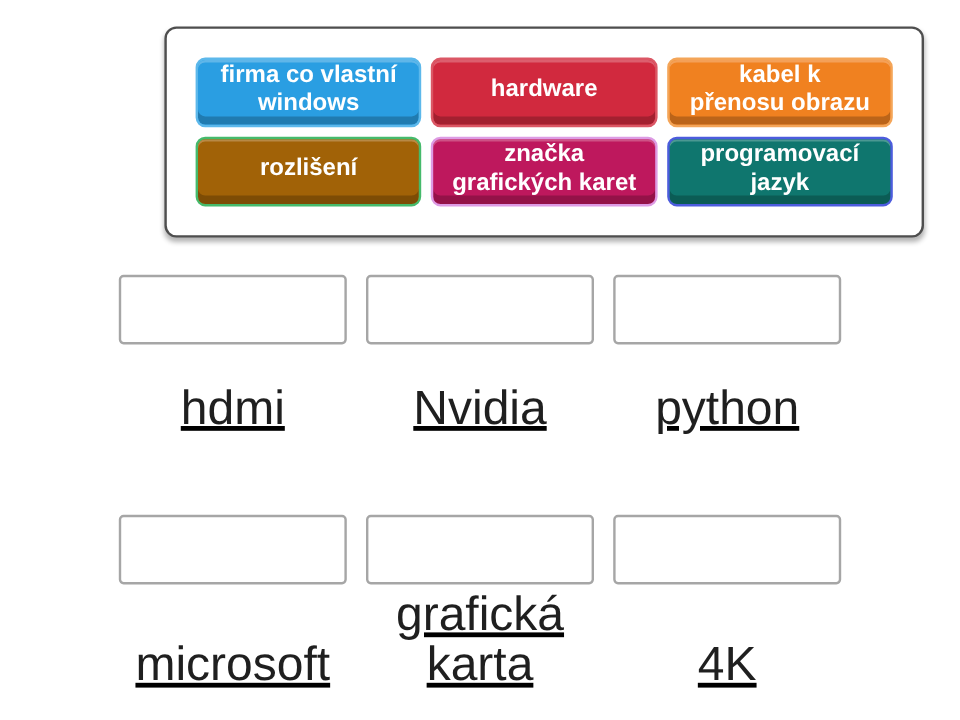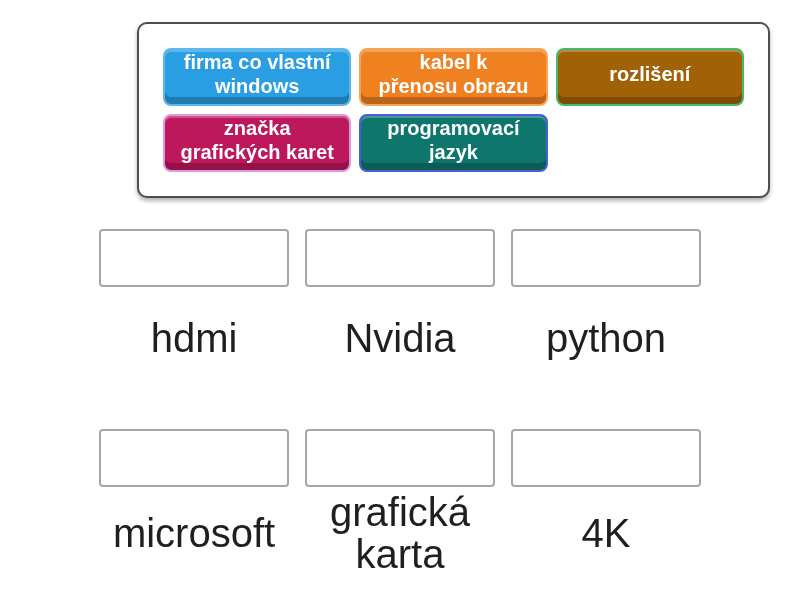--- a/index.html
+++ b/index.html
@@ -66,39 +66,41 @@
   }
   .slot {
     width: 190px; height: 58px;
     box-sizing: border-box;
     background: #ffffff;
     border: 2px solid var(--slot_border, #a6a6a6);
     border-radius: 4px;
   }
   .word-area {
     display: flex;
-    align-items: center;
+    align-items: flex-end;
     justify-content: center;
+    text-decoration: underline;
   }
   .row-a .word-area { margin-top: 28px; height: 46px; }
   .row-b .word-area { margin-top: 4px;  height: 84px; }
   .word {
     font-size: 40px;
     color: var(--word_color, #1f1f1f);
     text-align: center;
     line-height: 1.05;
     white-space: pre-line;
   }
 </style>
 </head>
 <body>
 
 <div class="panel">
   <div class="tile" style="background-color: rgb(42, 158, 226); border-color: rgb(92, 184, 235);">firma co vlastní
 windows</div>
+  <div class="tile" style="background-color: rgb(209, 41, 62); border-color: rgb(219, 87, 101);">hardware</div>
   <div class="tile" style="background-color: rgb(240, 129, 32); border-color: rgb(244, 165, 88);">kabel k
 přenosu obrazu</div>
   <div class="tile" style="background-color: #a16207; border-color: rgb(69, 186, 107);">rozlišení</div>
   <div class="tile" style="background-color: #be185d; border-color: rgb(221, 155, 228);">značka
 grafických karet</div>
   <div class="tile" style="background-color: #0f766e; border-color: rgb(76, 92, 221);">programovací
 jazyk</div>
 </div>
 
 <div class="match-row row-a">

